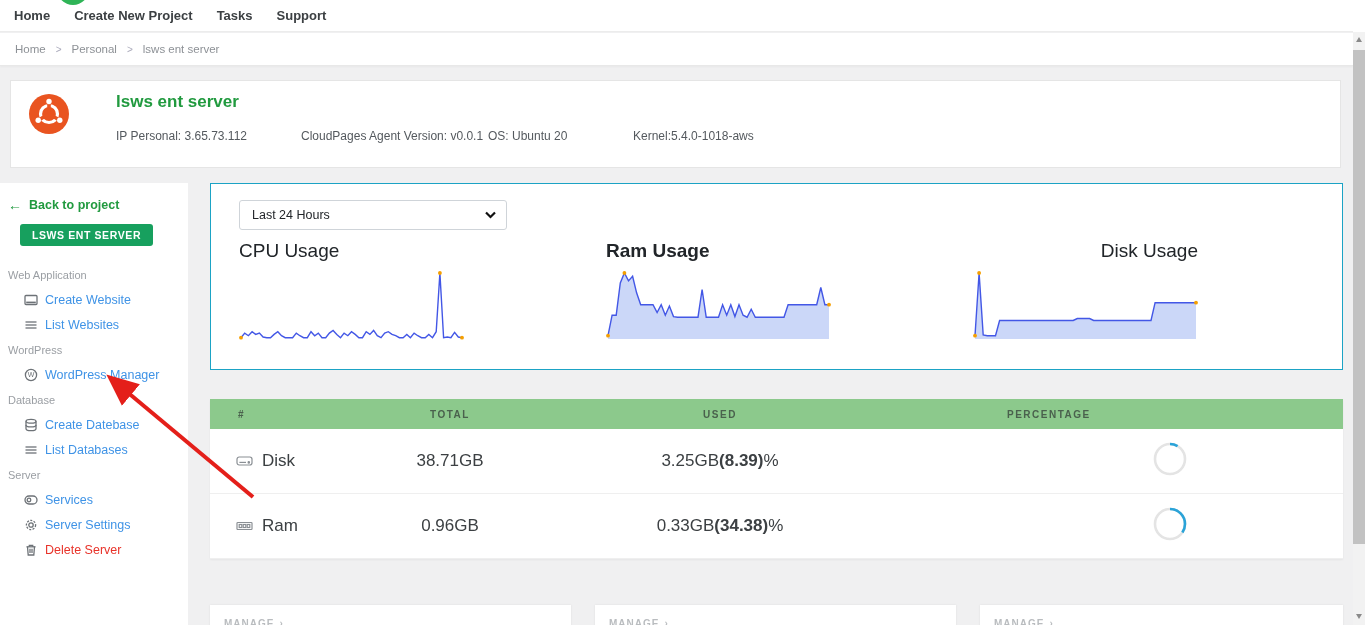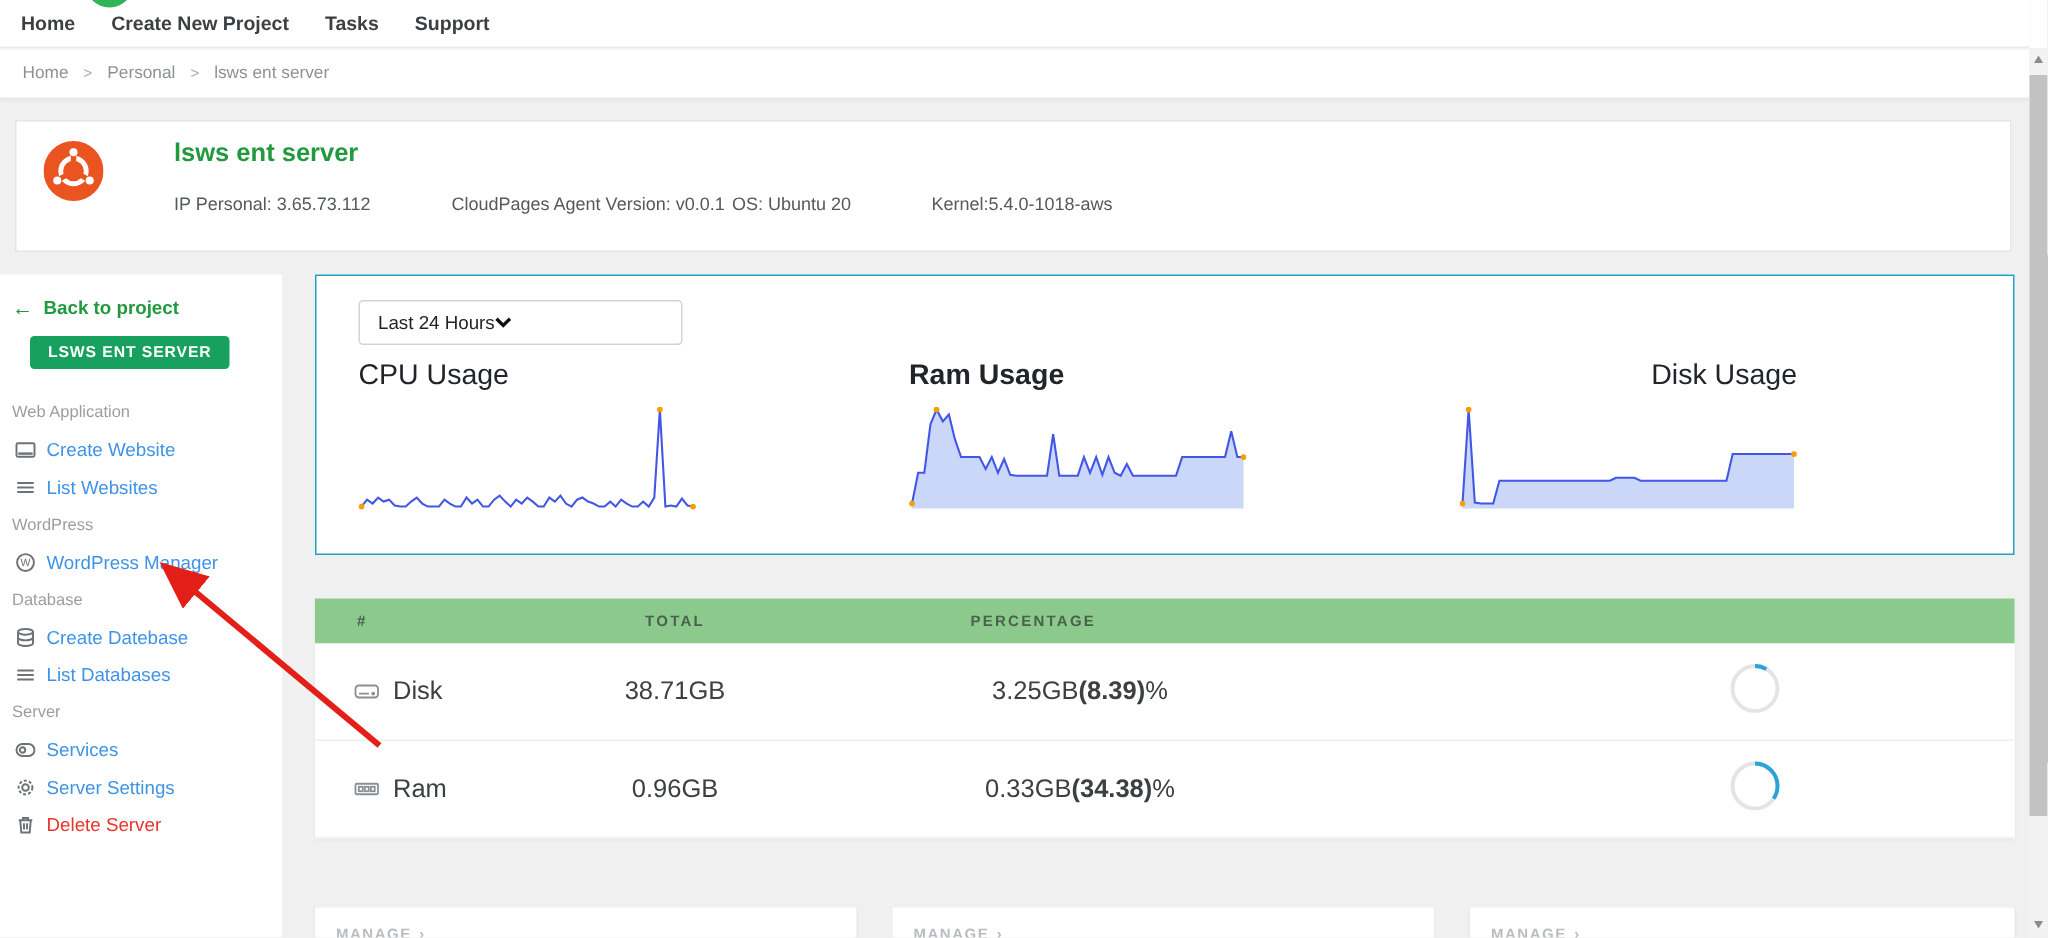--- a/index.html
+++ b/index.html
@@ -24,48 +24,48 @@
     font-size:11.5px; color:#8d9196; z-index:5; }
   .crumb { cursor:pointer; }
   .crumb-sep { font-size:10px; color:#aab; }
   
   .server-card { position:absolute; left:10px; top:80px; width:1331px; height:88px;
     background:#fff; border:1px solid #e5e5e5; }
   .ubuntu-logo { position:absolute; left:18px; top:13px; width:40px; height:40px; }
   .server-title { position:absolute; left:105px; top:11px; font-size:17px; font-weight:bold; color:#219a3f; }
   .server-details { position:absolute; left:105px; top:48px; height:16px; width:1150px; font-size:12px; color:#54595e; }
   .server-detail { position:absolute; top:0; white-space:nowrap; }
-  .sd-0 { left:0; } .sd-1 { left:185px; } .sd-2 { left:372px; } .sd-3 { left:505px; }
+  .sd-0 { left:0; } .sd-1 { left:185px; } .sd-2 { left:372px; } .sd-3 { left:517px; }
   
   .sidebar { position:absolute; left:0; top:183px; width:188px; height:442px; background:#fff;
     padding-top:14px; z-index:2; }
   .back-link { margin-left:8px; display:flex; align-items:center; gap:7px;
     color:#219a3f; font-weight:bold; font-size:12.5px; cursor:pointer; }
   .back-arrow { font-size:14px; }
   .server-btn { margin:11px 0 0 20px; width:133px; height:22px; background:#17a05e; color:#fff;
     font-size:10.5px; font-weight:bold; letter-spacing:.6px; border:none; border-radius:3px;
     display:flex; align-items:center; justify-content:center; cursor:pointer;
     font-family:"Liberation Sans", sans-serif; }
   .side-menu { margin-top:16px; }
   .side-label { height:25px; display:flex; align-items:center; padding-left:8px;
     font-size:11px; color:#9a9ea3; }
-  .side-item { height:25px; display:flex; align-items:center; gap:7px; padding-left:10px;
+  .side-item { height:25px; display:flex; align-items:center; gap:7px; padding-left:24px;
     font-size:12.5px; color:#3f93e6; cursor:pointer;text-align:right; }
   .side-item.danger { color:#e8332a; }
   .side-icon { width:14px; height:14px; flex:0 0 14px; display:inline-flex; }
   .side-icon svg { width:14px; height:14px; stroke:#6d7277; fill:none; stroke-width:1.3; }
   .side-icon svg .fil { fill:#6d7277; stroke:none; }
   
   .annotation-arrow { position:absolute; left:90px; top:365px; z-index:10; pointer-events:none; }
   
   .monitor-panel { position:absolute; left:210px; top:183px; width:1133px; height:187px;
     background:#fff; border:1px solid #1ba3c5; }
-  .time-select { position:absolute; left:28px; top:16px; width:216px; height:30px;
+  .time-select { position:absolute; left:28px; top:16px; width:268px; height:30px;
     border:1px solid #cfd4d9; border-radius:3px; background:#fff; display:flex;
-    align-items:center; justify-content:flex-start; padding:0 10px 0 12px;
+    align-items:center; justify-content:space-between; padding:0 10px 0 12px;
     font-size:12.5px; color:#212529; cursor:pointer; }
   .chart-block { position:absolute; top:56px; width:225px; }
   .cb-0 { left:28px; } .cb-1 { left:395px;font-weight:bold; } .cb-2 { left:762px;text-align:right; }
   .chart-title { font-size:19px; color:#212529; margin-bottom:9px; }
   .sparkline { width:225px; height:70px; display:block; }
   
   .resource-table { position:absolute; left:210px; top:399px; width:1133px; background:#fff;
     box-shadow:0 1px 2px rgba(0,0,0,.05); }
   .rt-header, .rt-row { display:grid; grid-template-columns:150px 180px 360px 1fr; align-items:center; }
   .rt-header { height:30px; background:#8cc98c; font-size:10px; font-weight:bold;
@@ -275,20 +275,21 @@
         <circle cx="6.1" cy="2.0" r="1.9" fill="#f59f00"></circle>
         <circle cx="223.0" cy="31.7" r="1.9" fill="#f59f00"></circle>
       </svg>
   </div>
 </div>
 
 <div class="resource-table">
   <div class="rt-header">
     <div class="rt-h1">#</div>
     <div class="rt-h2">TOTAL</div>
+    <div class="rt-h3">USED</div>
     <div class="rt-h4">PERCENTAGE</div>
   </div>
 
   <div class="rt-row">
     <div class="rt-name">
       <span class="rt-icon">
         <svg viewBox="0 0 17 16">
             <rect x="1" y="4" width="15" height="8" rx="2.2"></rect>
             <line x1="3.4" y1="9.4" x2="10" y2="9.4"></line>
             <circle cx="12.8" cy="9.4" r="0.7"></circle>

